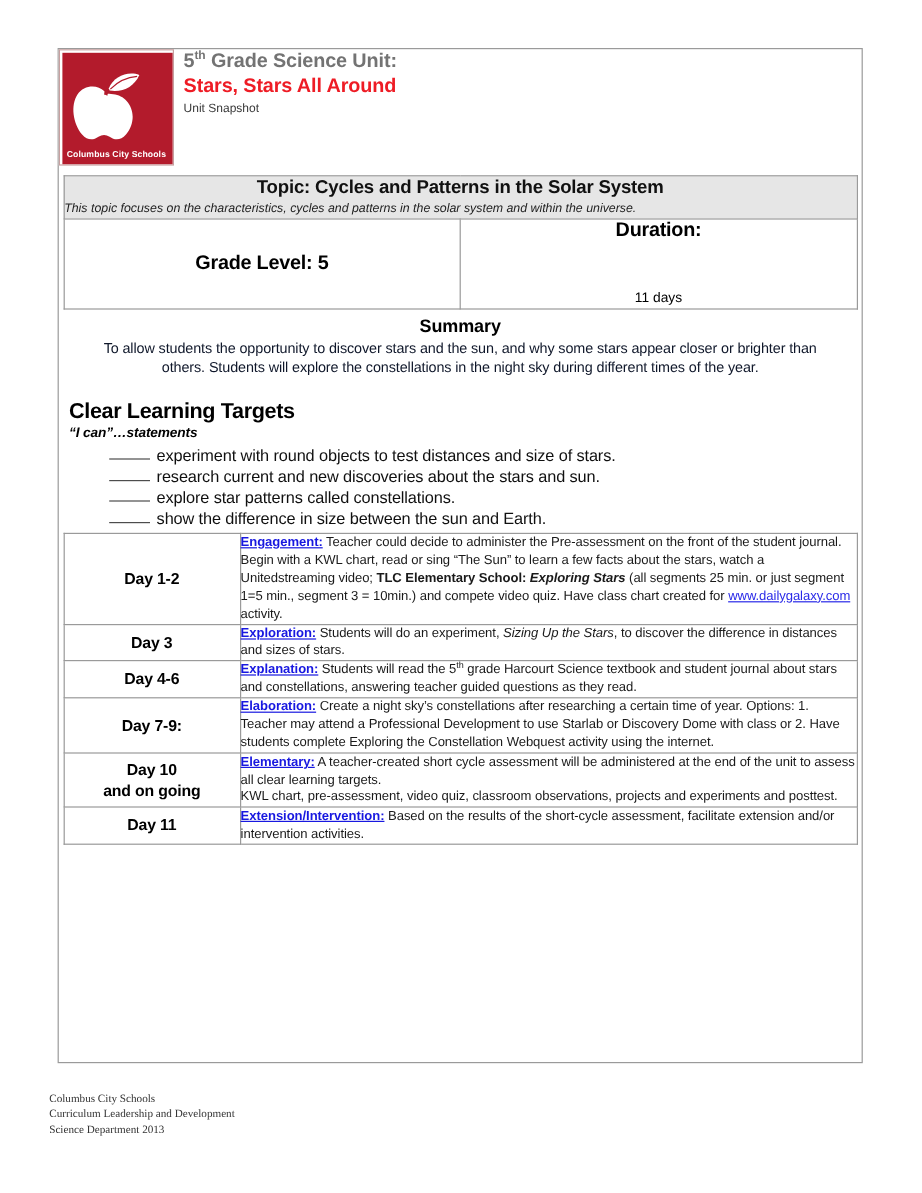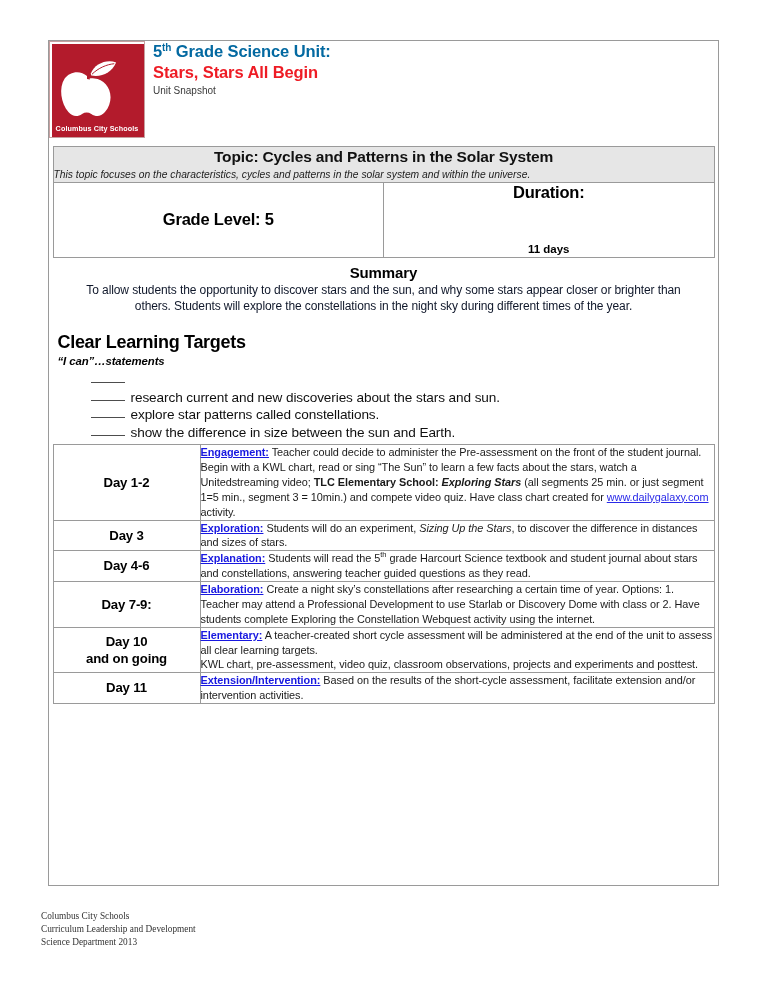--- a/index.html
+++ b/index.html
@@ -82,21 +82,21 @@
     letter-spacing: 0.1px;
     white-space: nowrap;
   }
 
   .title-cell {
     padding: 22px 0 6px 34px;
   }
   .title-line1 {
     font-size: 16.5px;
     font-weight: bold;
-    color: #0369a1;
+    color: #737373;
     line-height: 1.28;
     letter-spacing: -0.1px;
   }
   .title-line1 sup {
     font-size: 10px;
     vertical-align: super;
     line-height: 0;
   }
   .title-line2 {
     font-size: 16.5px;
@@ -159,21 +159,21 @@
     padding: 2px 0 4px 0;
   }
   .duration-title {
     font-size: 16.5px;
     font-weight: bold;
     letter-spacing: -0.2px;
     line-height: 1.15;
   }
   .duration-value {
     font-size: 11.5px;
-    font-weight: bold;
+    font-weight: normal;
     line-height: 1.3;
     margin-top: 40px;
   }
 
   
   .summary-wrap {
     width: 662px;
     margin: 4px auto 0 auto;
     text-align: center;
   }
@@ -316,21 +316,21 @@
               <path d="M50 30 C52 22, 54 16, 57 10 C58 8, 61 9, 60 12 C57 19, 55 25, 54 32 Z" fill="#b31b2c"></path>
 
               <path d="M56 22 C62 6, 82 -2, 97 4 C90 20, 74 28, 57 25 Z" fill="#ffffff"></path>
               <path d="M58 23 C68 13, 82 7, 94 6" stroke="#b31b2c" stroke-width="1.6" fill="none"></path>
             </svg>
             <div class="logo-label">Columbus City Schools</div>
           </div>
         </td>
         <td class="title-cell">
           <div class="title-line1"><span>5</span><sup>th</sup><span> Grade Science Unit:</span></div>
-          <div class="title-line2">Stars, Stars All Begin</div>
+          <div class="title-line2">Stars, Stars All Around</div>
           <div class="title-line3">Unit Snapshot</div>
         </td>
       </tr>
     </tbody>
       </table>
 
     <table class="topic-table">
       <tbody>
           <tr>
         <td class="topic-cell" colspan="2">
@@ -352,21 +352,21 @@
 
     <div class="summary-wrap">
       <div class="summary-title">Summary</div>
       <div class="summary-body">To allow students the opportunity to discover stars and the sun, and why some stars appear closer or brighter than others. Students will explore the constellations in the night sky during different times of the year.</div>
     </div>
 
     <div class="section-wrap">
       <div class="section-heading">Clear Learning Targets</div>
       <div class="i-can">“I can”…statements</div>
       <div class="targets">
-        <div class="target-row"><span class="blank"></span></div>
+        <div class="target-row"><span class="blank"></span><span>experiment with round objects to test distances and size of stars.</span></div>
         <div class="target-row"><span class="blank"></span><span>research current and new discoveries about the stars and sun.</span></div>
         <div class="target-row"><span class="blank"></span><span>explore star patterns called constellations.</span></div>
         <div class="target-row"><span class="blank"></span><span>show the difference in size between the sun and Earth.</span></div>
       </div>
     </div>
 
 
     <table class="activity-table">
 
       <tbody>

